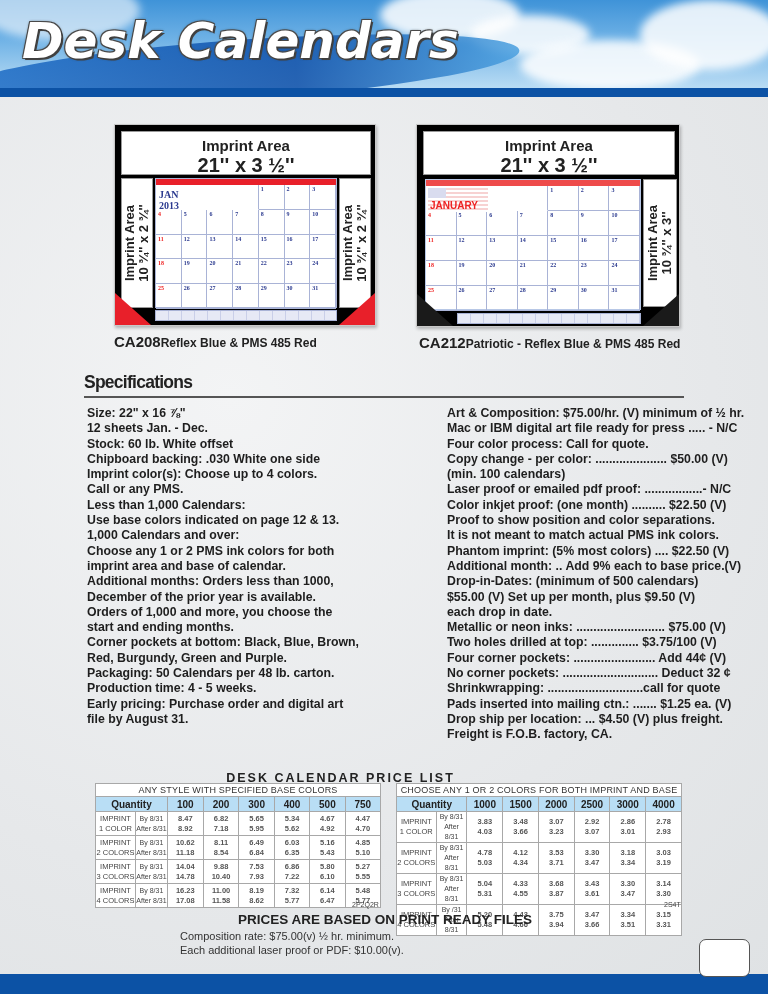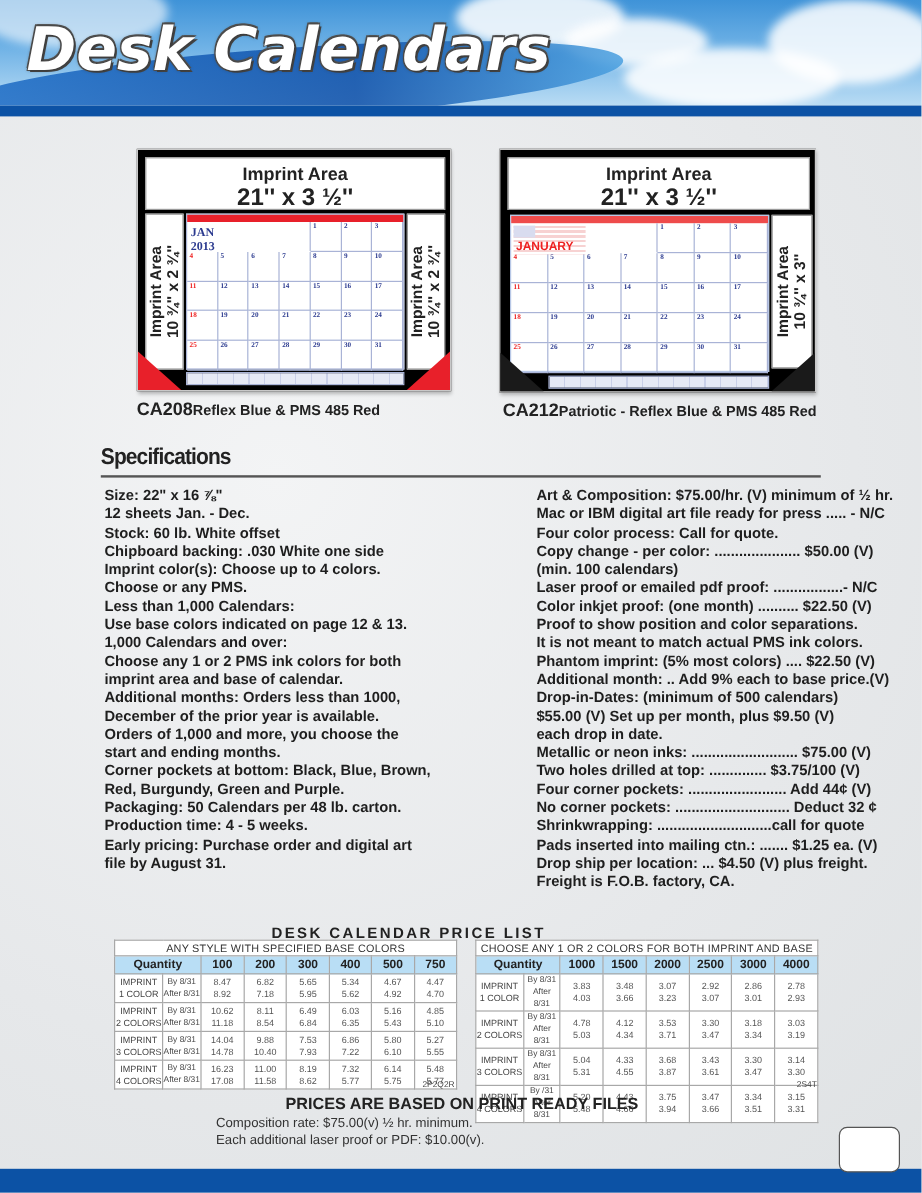--- a/index.html
+++ b/index.html
@@ -93,21 +93,21 @@
   }
   .ptable {
     position: absolute; border-collapse: collapse; background: #fff;
     font-family: "Liberation Sans", sans-serif;
   }
   .ptable td, .ptable th { border: 1px solid #a8a8a8; text-align: center; }
   .ptable .cap { font-size: 9px; color: #333; font-weight: normal; height: 13px; letter-spacing: 0.2px; }
   .ptable .hdr th { background: #b9def5; font-size: 10px; font-weight: bold; height: 15px; color: #222; }
   .ptable .lab { font-size: 7.5px; color: #444; line-height: 10px; }
   .ptable .by { font-size: 7px; color: #444; line-height: 10px; }
-  .ptable .val { font-size: 7.5px; color: #555; line-height: 10px; width: 40px; }
+  .ptable .val { font-size: 7.5px; color: #555; line-height: 10px; width: 40px; font-weight: bold; }
   .ptable td { height: 24px; }
   .code-note { position: absolute; font-size: 7px; color: #444; }
 
   
   .foot-title { position: absolute; left: 180px; width: 410px; top: 912px; text-align: center; font-weight: bold; font-size: 13.5px; color: #222; }
   .foot-line { position: absolute; left: 180px; width: 410px; text-align: left; font-size: 11px; color: #333; }
   .page-box {
     position: absolute; left: 699px; top: 939px; width: 51px; height: 38px;
     background: #fff; border: 1px solid #555; border-radius: 7px;
   }
@@ -258,21 +258,21 @@
 </div>
 
 <div class="spec-title">Specifications</div>
 <div class="spec-rule"></div>
 <div class="spec-col" id="specLeft" style="left:87px;top:406px;">
     <div>Size: 22" x 16 ⅞"</div>
     <div>12 sheets Jan. - Dec.</div>
     <div>Stock: 60 lb. White offset</div>
     <div>Chipboard backing: .030 White one side</div>
     <div>Imprint color(s): Choose up to 4 colors.</div>
-    <div>Choose or any PMS.</div>
+    <div>Call or any PMS.</div>
     <div>Less than 1,000 Calendars:</div>
     <div>Use base colors indicated on page 12 &amp; 13.</div>
     <div>1,000 Calendars and over:</div>
     <div>Choose any 1 or 2 PMS ink colors for both</div>
     <div>imprint area and base of calendar.</div>
     <div>Additional months: Orders less than 1000,</div>
     <div>December of the prior year is available.</div>
     <div>Orders of 1,000 and more, you choose the</div>
     <div>start and ending months.</div>
     <div>Corner pockets at bottom: Black, Blue, Brown,</div>
@@ -444,21 +444,21 @@
         <td class="val">
           <div>8.19</div>
           <div>8.62</div>
         </td>
         <td class="val">
           <div>7.32</div>
           <div>5.77</div>
         </td>
         <td class="val">
           <div>6.14</div>
-          <div>5.75</div>
+          <div>6.47</div>
         </td>
         <td class="val">
           <div>5.48</div>
           <div>5.77</div>
         </td>
       </tr>
     </tbody>
   </table>
 <table class="ptable" id="ptable1" style="left:396px;top:783px;width:286px;">
     <tbody>

